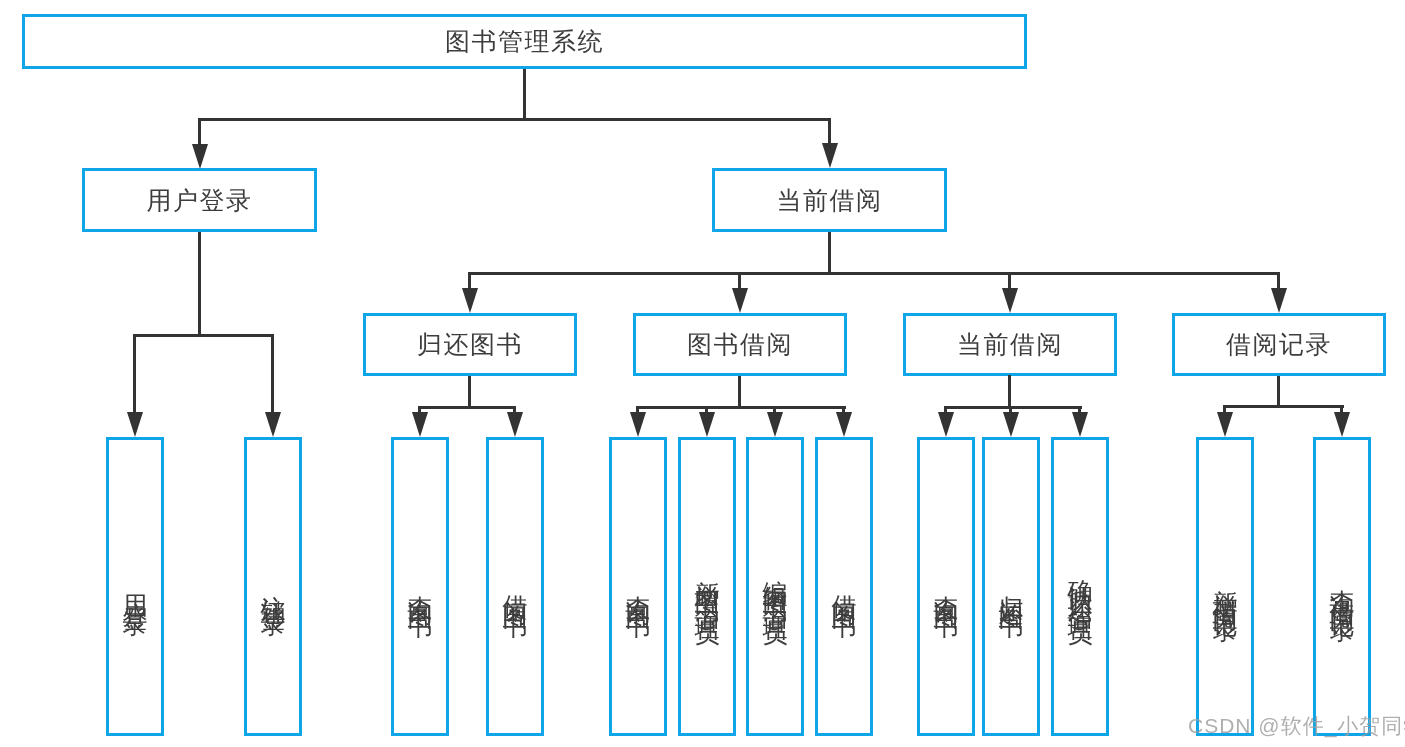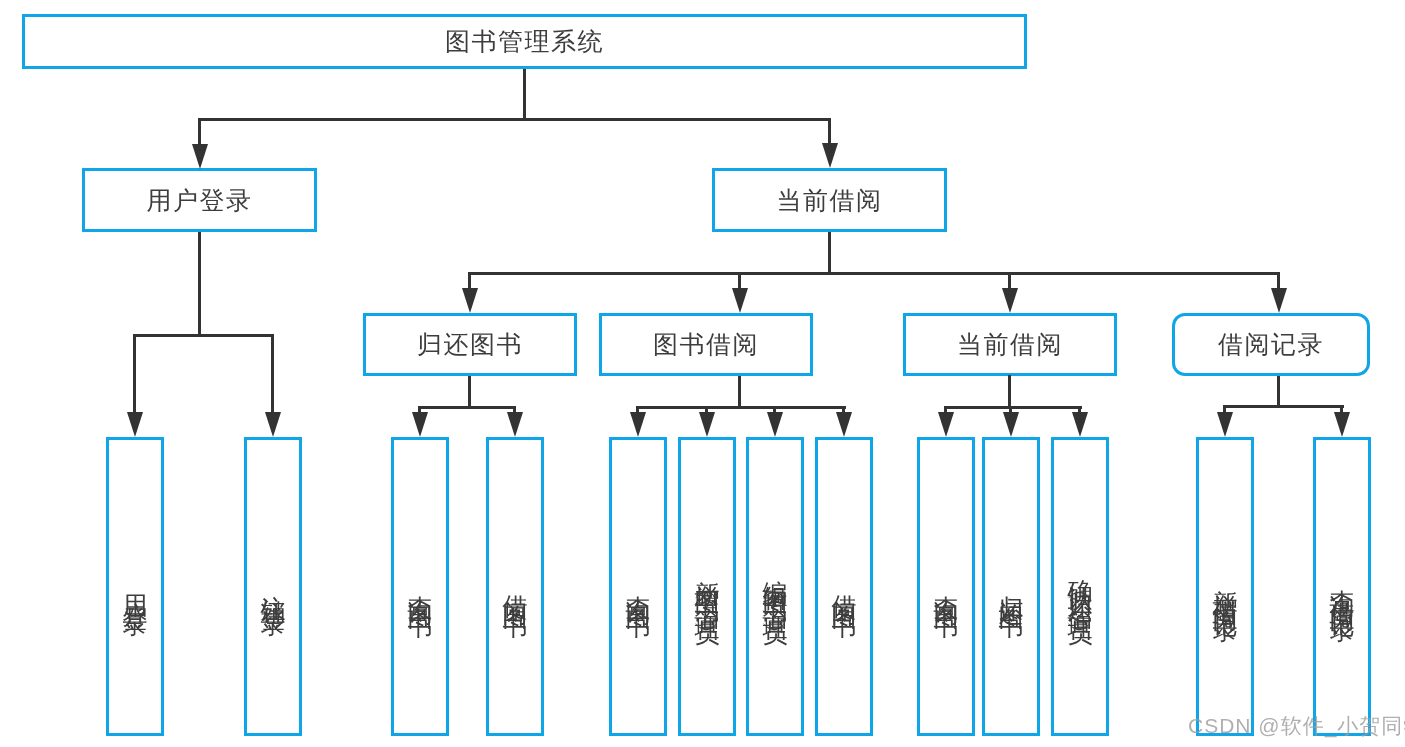--- a/index.html
+++ b/index.html
@@ -39,27 +39,27 @@
   <div class="box hbox" style="left:82px;top:168px;width:235px;height:64px;">
     <span>用户登录</span>
   </div>
   <div class="box hbox" style="left:712px;top:168px;width:235px;height:64px;">
     <span>当前借阅</span>
   </div>
 
   <div class="box hbox" style="left:363px;top:313px;width:214px;height:63px;">
     <span>归还图书</span>
   </div>
-  <div class="box hbox" style="left:599px;top:313px;width:214px;height:63px;">
+  <div class="box hbox" style="left:633px;top:313px;width:214px;height:63px;">
     <span>图书借阅</span>
   </div>
   <div class="box hbox" style="left:903px;top:313px;width:214px;height:63px;text-align:center;">
     <span>当前借阅</span>
   </div>
-  <div class="box hbox" style="left:1172px;top:313px;width:198px;height:63px;border-radius:13px;">
+  <div class="box hbox" style="left:1172px;top:313px;width:214px;height:63px;">
     <span>借阅记录</span>
   </div>
 
   <div class="box vbox" style="left:106px;top:437px;width:58px;height:299px;">
     <span>用户登录</span>
   </div>
   <div class="box vbox" style="left:244px;top:437px;width:58px;height:299px;">
     <span>注销登录</span>
   </div>
 

